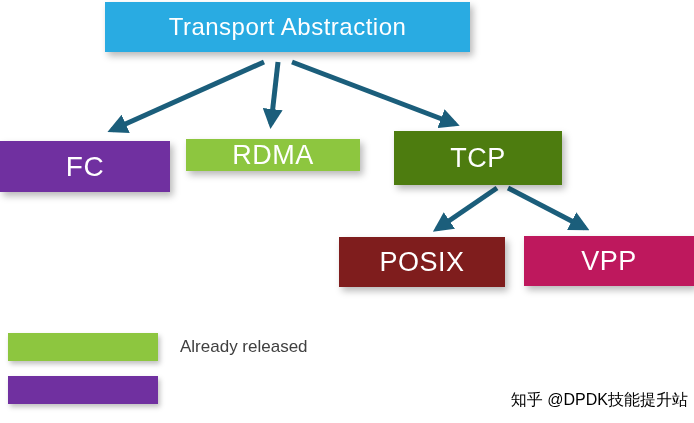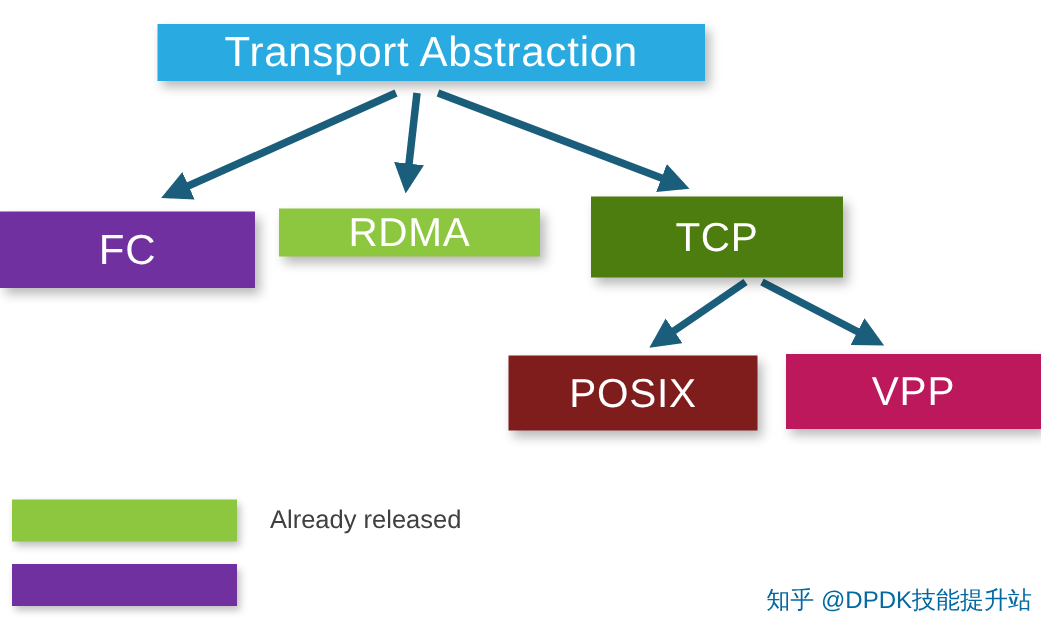--- a/index.html
+++ b/index.html
@@ -26,25 +26,25 @@
     display: flex;
     align-items: center;
     justify-content: center;
     color: #ffffff;
     box-shadow: 3px 4px 7px rgba(0,0,0,0.28);
     z-index: 2;
     letter-spacing: 0.5px;
   }
   .node-root {
     left: 105px;
-    top: 16px;
+    top: 2px;
     width: 365px;
-    height: 38px;
+    height: 50px;
     background: #29ABE2;
-    font-size: 28px;
+    font-size: 24px;
   }
   .node-fc {
     left: 0px;
     top: 141px;
     width: 170px;
     height: 51px;
     background: #7030A0;
     font-size: 28px;
     text-align: right;
   }
@@ -102,21 +102,21 @@
   .legend-label {
     margin-left: 22px;
     font-size: 17px;
     color: #404040;
   }
   .watermark {
     position: absolute;
     right: 6px;
     bottom: 12px;
     font-size: 16px;
-    color: #0369a1;
+    color: #000000;
     z-index: 2;
   }
 </style>
 </head>
 <body>
 
 <div class="canvas">
 
   <svg class="arrows" width="694" height="423" viewBox="0 0 694 423">
     <defs>

